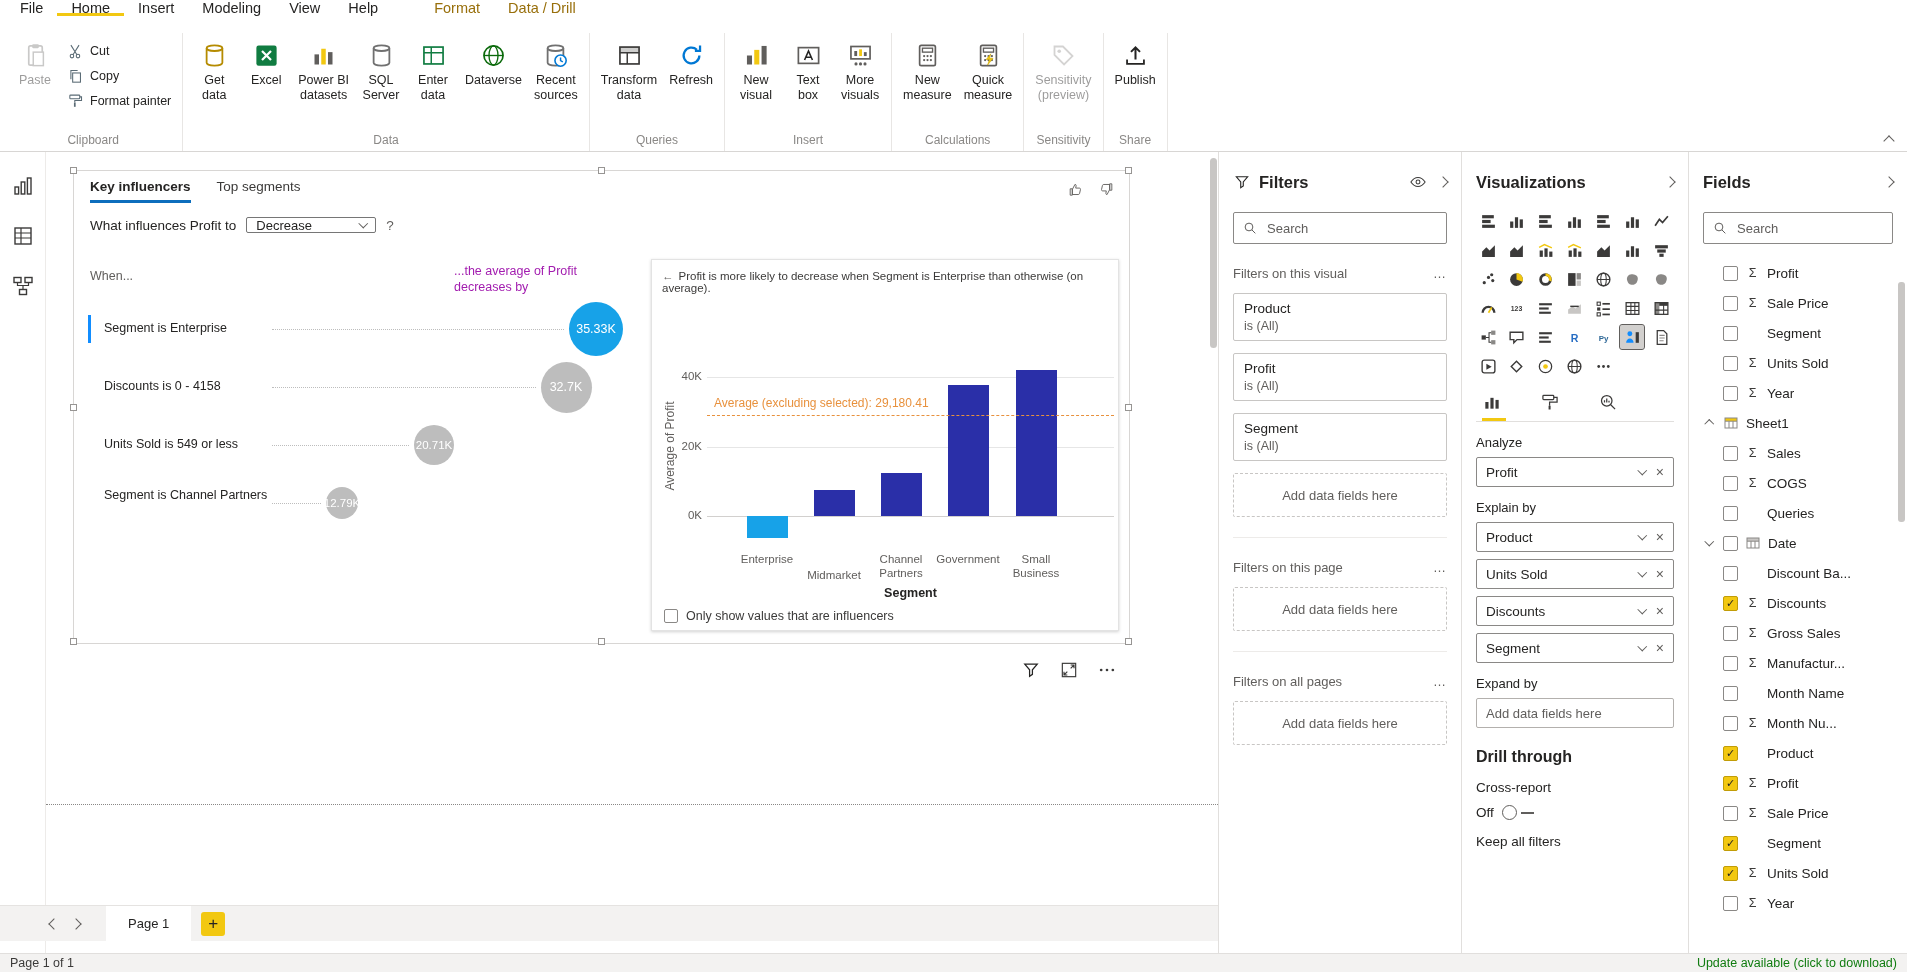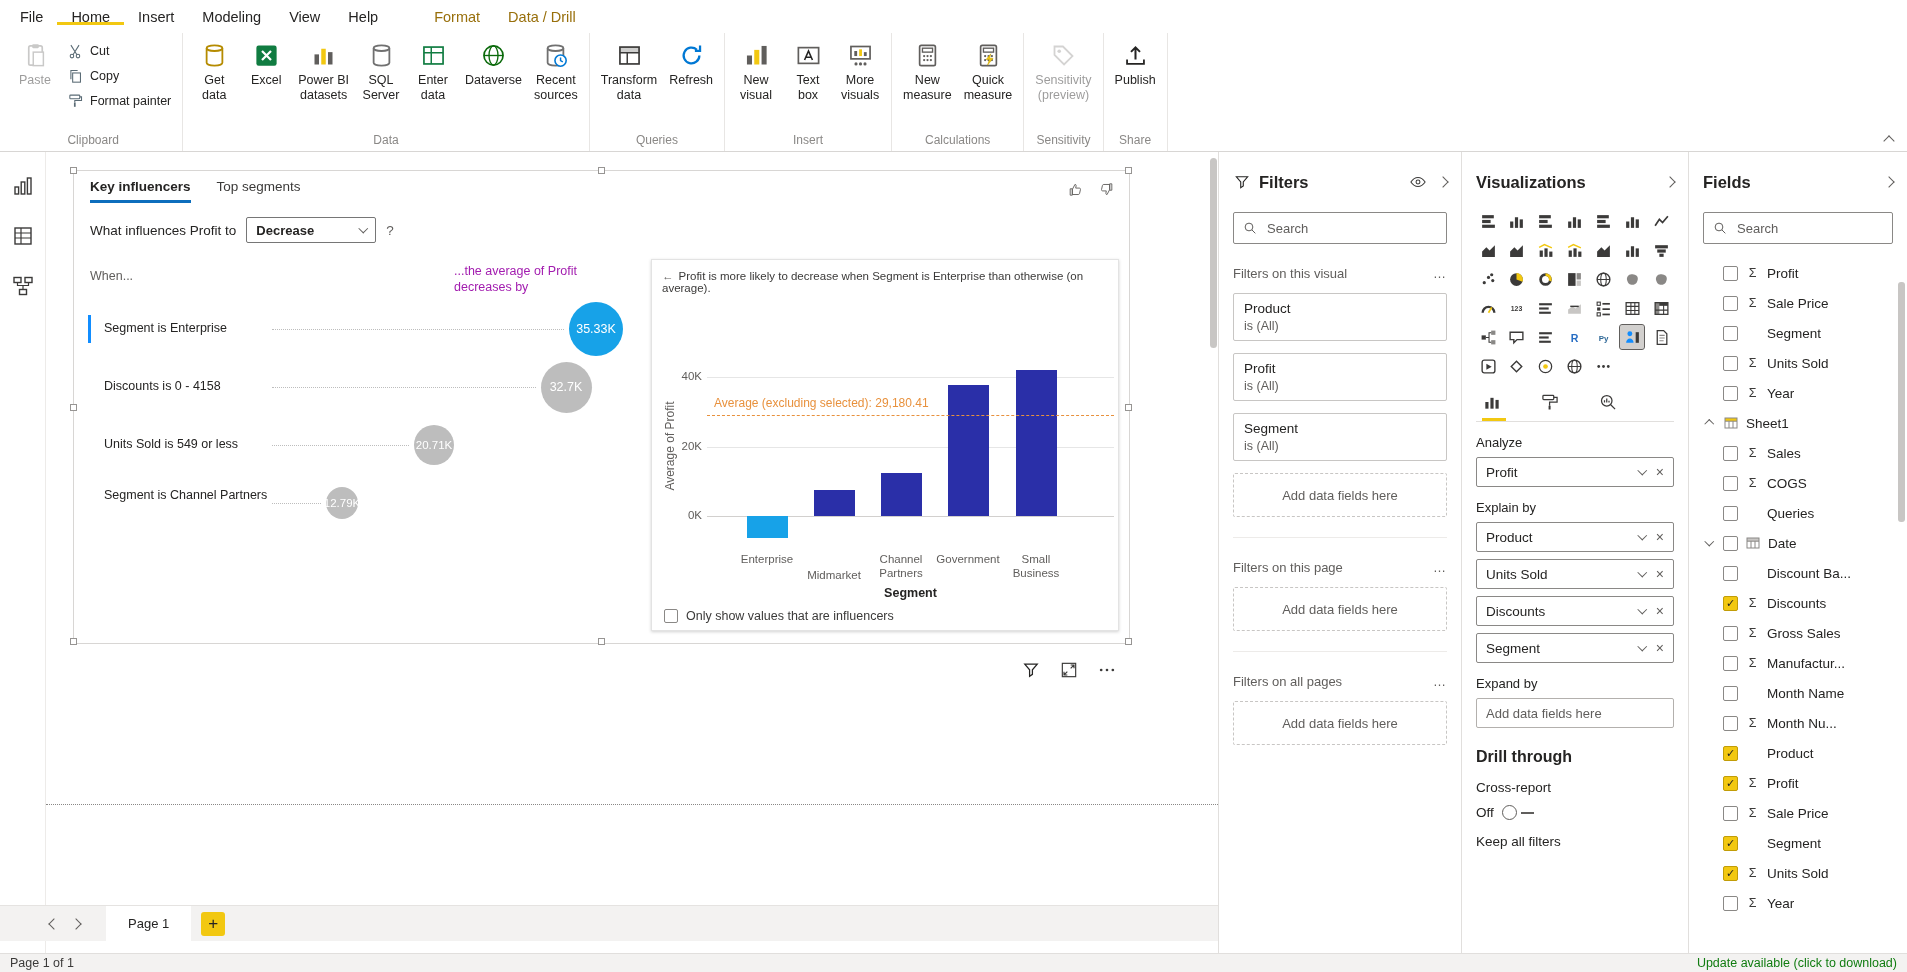--- a/index.html
+++ b/index.html
@@ -11,21 +11,21 @@
 
   
   .chev{display:inline-block;width:7px;height:7px;border-right:1.4px solid #605E5C;border-bottom:1.4px solid #605E5C;flex:none;}
   .chev.down{transform:rotate(45deg);margin-top:-3px;}
   .chev.up{transform:rotate(-135deg);margin-top:3px;}
   .chev.right{transform:rotate(-45deg);}
   .chev.left{transform:rotate(135deg);}
   .chev.tiny{width:5.5px;height:5.5px;border-width:1.2px;}
 
   
-  #tabsbar{position:absolute;top:0;left:0;width:1907px;height:33px;background:#fff;display:flex;align-items:center;padding-left:6px;box-sizing:border-box;}
+  #tabsbar{position:absolute;top:0;left:0;width:1907px;height:33px;background:#fff;display:flex;align-items:flex-start;padding-left:6px;box-sizing:border-box;}
   .rtab{padding:0 14px;display:flex;align-items:center;font-size:14.5px;color:#252423;box-sizing:border-box;}
   .rtab.active{box-shadow:inset 0 -3px 0 #F2C811;}
   .rtab.contextual{color:#986F0B;}
   .rtab.gap{margin-left:28px;}
 
   
   #ribbon{position:absolute;top:33px;left:0;width:1907px;height:119px;background:#fff;border-bottom:1px solid #D8D6D4;display:flex;align-items:stretch;padding-left:4px;box-sizing:border-box;}
   .rgroup{display:flex;flex-direction:column;border-right:1px solid #E8E6E4;padding:3px 6px 0;}
   .rgitems{flex:1;display:flex;align-items:flex-start;gap:2px;}
   .rglabel{height:19px;line-height:17px;text-align:center;font-size:12px;color:#8A8886;}
@@ -43,21 +43,21 @@
   .rail-item{position:absolute;left:11px;width:24px;height:24px;}
 
   
   #canvas{position:absolute;left:46px;top:152px;width:1172px;height:753px;background:#fff;}
   #visual{position:absolute;left:27px;top:18px;width:1057px;height:474px;background:#fff;border:1px solid #D8D6D4;box-sizing:border-box;}
   .handle{position:absolute;width:7px;height:7px;background:#fff;border:1px solid #979593;box-sizing:border-box;}
   #vtabs{position:absolute;left:16px;top:8px;display:flex;gap:26px;}
   .vtab{font-size:13.5px;color:#3B3A39;padding-bottom:6px;}
   .vtab.active{font-weight:bold;color:#252423;border-bottom:3px solid #0D6EBD;}
   #vquestion{position:absolute;left:16px;top:46px;display:flex;align-items:center;gap:10px;font-size:13.5px;}
-  .vselect{width:130px;height:26px;border:1px solid #767676;display:flex;align-items:center;justify-content:space-between;padding:0 9px;font-size:13px;box-sizing:border-box;border-radius:2px;font-weight:bold;}
+  .vselect{width:130px;height:16px;border:1px solid #767676;display:flex;align-items:center;justify-content:space-between;padding:0 9px;font-size:13px;box-sizing:border-box;border-radius:2px;}
   .vhelp{color:#605E5C;}
   #when-label{position:absolute;left:16px;top:98px;font-size:12.5px;color:#605E5C;}
   #effect-label{position:absolute;left:380px;top:92px;width:172px;font-size:12.5px;color:#a21caf;line-height:1.3;}
   .inf-label{position:absolute;width:165px;font-size:12.5px;color:#252423;line-height:15px;}
   .inf-line{position:absolute;height:0;border-top:1px dotted #BDBDBD;}
   .inf-accent{position:absolute;width:3px;background:#118DFF;}
   .bub{position:absolute;border-radius:50%;background:#BDBDBD;color:#fff;display:flex;align-items:center;justify-content:center;}
   .bub.sel{background:#17A2E8;}
   #ki-card{position:absolute;left:577px;top:88px;width:468px;height:372px;background:#fff;border:1px solid #E3E3E3;box-shadow:0 1px 3px rgba(0,0,0,0.18);box-sizing:border-box;}
   #ki-headline{position:absolute;left:10px;top:10px;width:450px;font-size:11.5px;color:#3B3A39;}

